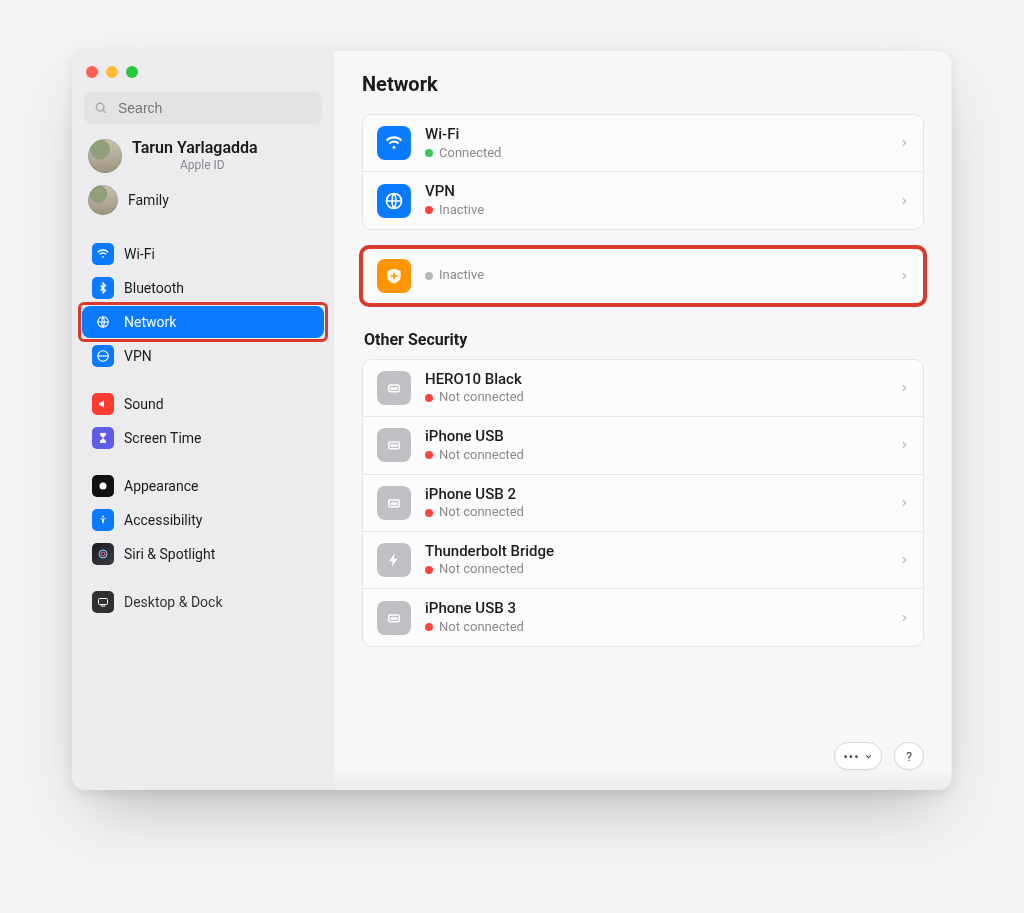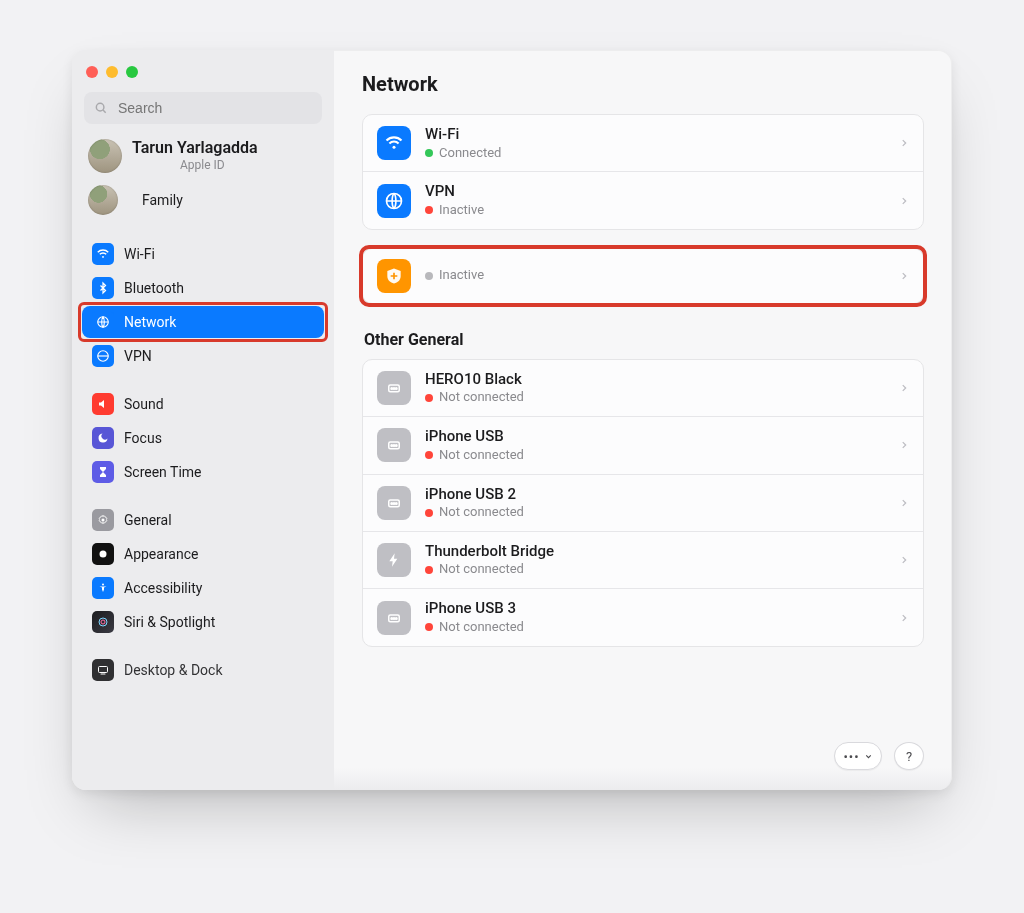--- a/index.html
+++ b/index.html
@@ -42,21 +42,21 @@
   .search input{border:none;background:transparent;outline:none;font-size:14px;color:#000000;width:100%;}
   .account{display:flex;align-items:center;gap:10px;padding:0 8px;margin-bottom:8px;}
   .avatar{width:34px;height:34px;border-radius:50%;background:
      radial-gradient(circle at 35% 30%, #90a07a 0 30%, transparent 31%),
      linear-gradient(#c9c2b4,#9e947f);
      box-shadow:inset 0 0 2px rgba(0,0,0,0.25);}
   .avatar.small{width:30px;height:30px;}
   .account .labels{display:flex;flex-direction:column;line-height:1.25;}
   .account .name{font-weight:600;font-size:16px;}
   .account .sub{font-size:12px;color:var(--muted);margin-left:48px;}
-  .family{display:flex;align-items:center;gap:24px;padding:4px 8px 14px 8px;border-bottom:1px solid transparent;}
+  .family{display:flex;align-items:center;gap:10px;padding:4px 8px 14px 8px;border-bottom:1px solid transparent;}
   .family .name{font-size:14px;}
   .section{padding:6px 0;}
   .item{
     display:flex;align-items:center;gap:10px;
     padding:5px 10px;border-radius:8px;margin:2px 2px;font-size:14px;
     cursor:default;
   }
   .item .label{flex:1;}
   .item.selected{background:var(--highlight);color:#fff;}
   .hlbox{position:relative;}
@@ -202,47 +202,30 @@
       <div class="section">
         <div class="item">
           <span class="icon-sq ic-sound">
             <svg width="12" height="12" viewBox="0 0 24 24" fill="#fff">
                 <path d="M4 9v6h4l6 5V4l-6 5H4z"></path>
               </svg>
           </span>
           <span class="label">Sound</span>
         </div>
         <div class="item">
-          <span class="icon-sq ic-focus">
-            <svg width="12" height="12" viewBox="0 0 24 24" fill="#fff">
-                <path d="M21 13A9 9 0 1 1 11 3a7 7 0 0 0 10 10z"></path>
-              </svg>
-          </span>
-          <span class="label">Focus</span>
-        </div>
-        <div class="item">
           <span class="icon-sq ic-st">
             <svg width="12" height="12" viewBox="0 0 24 24" fill="#fff">
                 <path d="M6 2h12v4l-6 6 6 6v4H6v-4l6-6-6-6z"></path>
               </svg>
           </span>
           <span class="label">Screen Time</span>
         </div>
       </div>
 
       <div class="section">
-        <div class="item">
-          <span class="icon-sq ic-general">
-            <svg width="12" height="12" viewBox="0 0 24 24" fill="#fff">
-                <circle cx="12" cy="12" r="3"></circle>
-                <path d="M12 2l1 3 3-1 1 3 3 1-1 3 1 3-3 1-1 3-3-1-1 3-1-3-3 1-1-3-3-1 1-3-1-3 3-1 1-3 3 1z" fill="none" stroke="#fff" stroke-width="1.4"></path>
-              </svg>
-          </span>
-          <span class="label">General</span>
-        </div>
         <div class="item">
           <span class="icon-sq ic-app">
             <svg width="12" height="12" viewBox="0 0 24 24" fill="#fff">
                 <circle cx="12" cy="12" r="7"></circle>
               </svg>
           </span>
           <span class="label">Appearance</span>
         </div>
         <div class="item">
           <span class="icon-sq ic-acc">
@@ -340,21 +323,21 @@
               </span>
           </span>
           <span class="chev">
               <svg width="10" height="14" viewBox="0 0 24 24" fill="none" stroke="currentColor" stroke-width="3">
                 <path d="M9 5l7 7-7 7"></path>
               </svg>
             </span>
         </div>
       </div>
 
-      <div class="subhead">Other General</div>
+      <div class="subhead">Other Security</div>
       <div class="card">
         <div class="row">
           <span class="lead gray">
               <svg width="18" height="18" viewBox="0 0 24 24" fill="none" stroke="#fff" stroke-width="2">
                 <rect x="5" y="8" width="14" height="9" rx="2"></rect>
                 <circle cx="9" cy="12.5" r="1" fill="#fff"></circle>
                 <circle cx="12" cy="12.5" r="1" fill="#fff"></circle>
                 <circle cx="15" cy="12.5" r="1" fill="#fff"></circle>
               </svg>
             </span>

